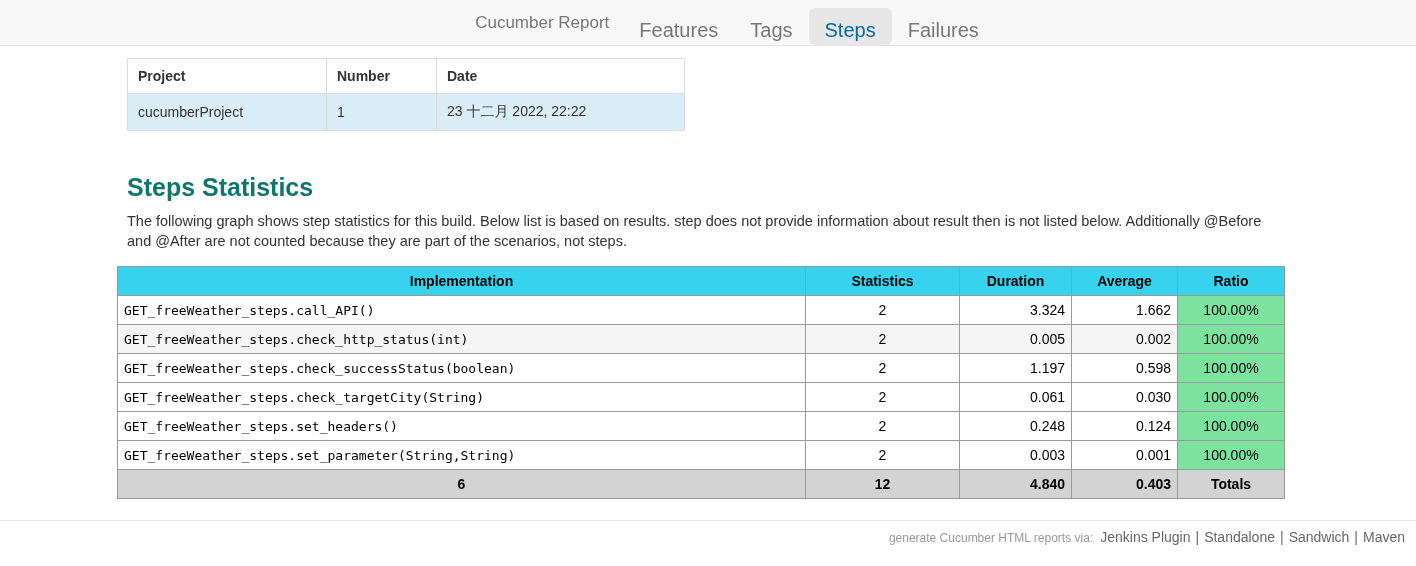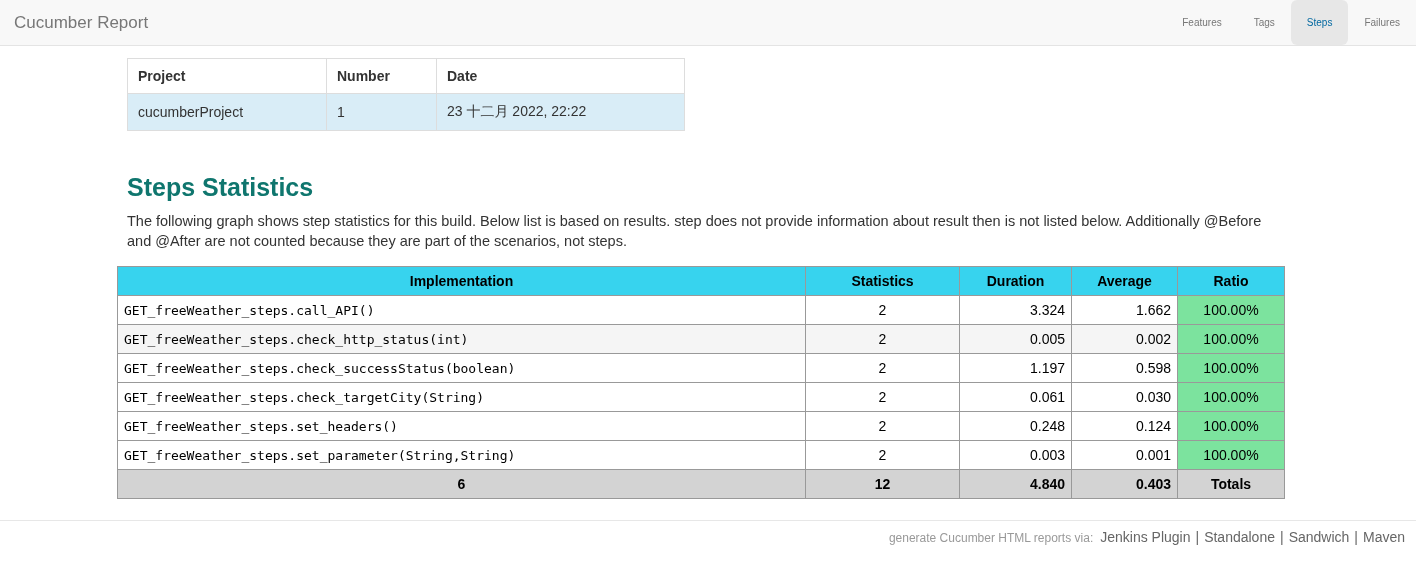--- a/index.html
+++ b/index.html
@@ -7,41 +7,43 @@
     margin: 0; padding: 0;
     width: 1416px; height: 566px;
     background: #fff;
     font-family: "Liberation Sans", sans-serif;
     overflow: hidden;
     position: relative;
   }
   
   .navbar {
     display: flex;
-    justify-content: space-between;
+    justify-content: center;
     align-items: stretch;
     height: 46px;
     background: #f8f8f8;
     border-bottom: 1px solid #e4e4e4;
+    padding-left: 40px;
   }
   .brand {
     line-height: 45px;
     padding: 0 14px;
     font-size: 17px;
     color: #777;
     white-space: nowrap;
   }
   .nav-items { display: flex; }
   .nav-item {
     line-height: 45px;
     padding: 0 16px;
-    font-size: 10px;
+    font-size: 20px;
     color: #777;
     cursor: pointer;
     white-space: nowrap;
+    margin-top: 8px;
   }
   .nav-item.active { background: #e7e7e7; color: #0369a1; border-radius: 6px; }
 
   
   .content { margin-left: 117px; width: 1167px; }
 
   table { border-collapse: collapse; table-layout: fixed; }
 
   
   .ptable { margin: 12px 0 0 10px; font-size: 14px; color: #333; }

